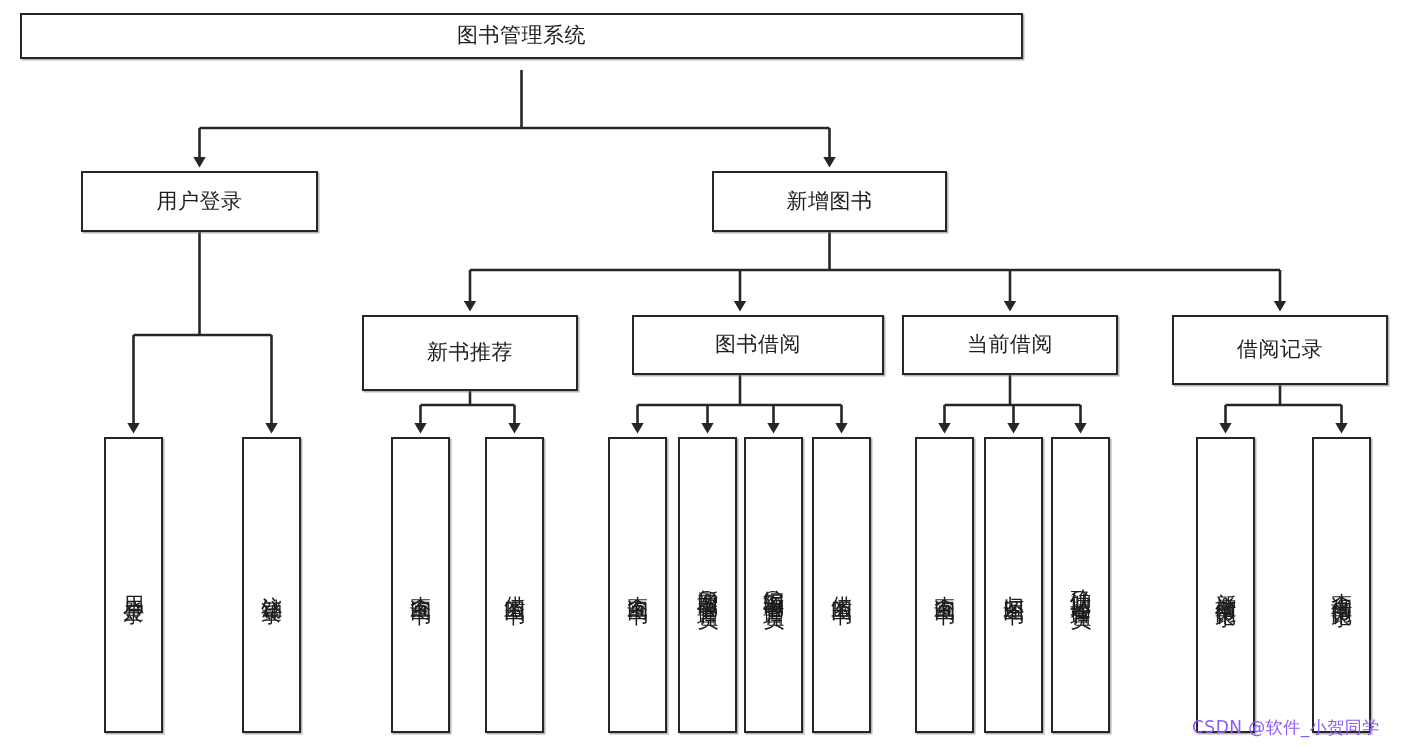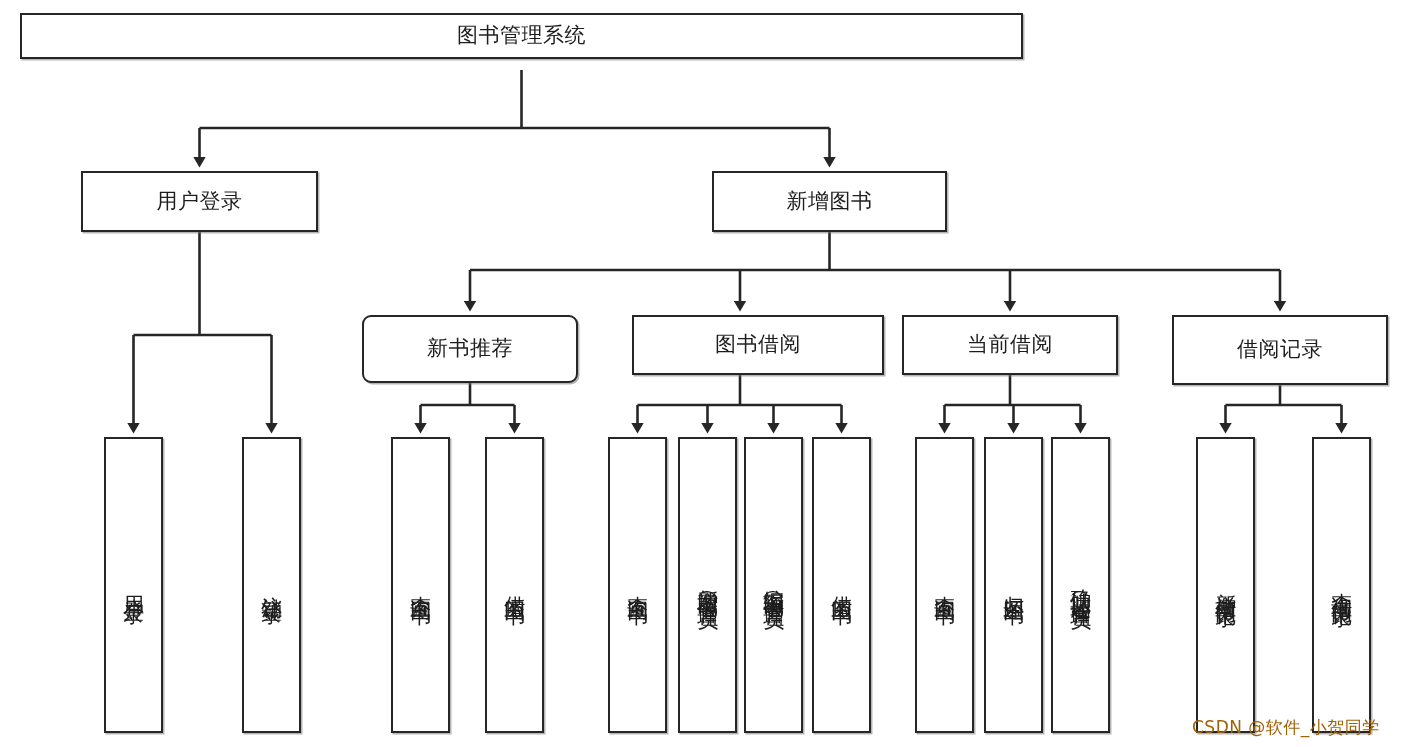--- a/index.html
+++ b/index.html
@@ -64,21 +64,21 @@
   .node-v .vtext {
     writing-mode: vertical-rl;
     text-orientation: upright;
     white-space: nowrap;
   }
   .watermark {
     position: absolute;
     left: 1192px;
     top: 716px;
     font-size: 17px;
-    color: #a16207;
+    color: #8b5cf6;
     letter-spacing: 0.5px;
     white-space: nowrap;
     z-index: 3;
     font-family: "DejaVu Sans", "Liberation Sans", sans-serif;
   }
 </style>
 </head>
 <body>
 
 <div id="canvas">
@@ -124,21 +124,21 @@
         <line x1="1225.5" y1="405" x2="1225.5" y2="424" marker-end="url(#arrow)"></line>
         <line x1="1341.5" y1="405" x2="1341.5" y2="424" marker-end="url(#arrow)"></line>
       </g>
   </svg>
 
   <div class="node node-root" id="node-root" style="left: 20px; top: 13px; width: 1003px; height: 46px;">图书管理系统</div>
 
   <div class="node node-h" id="node-user-login" style="left: 81px; top: 171px; width: 237px; height: 61px;">用户登录</div>
   <div class="node node-h" id="node-book-manage" style="left: 712px; top: 171px; width: 235px; height: 61px;">新增图书</div>
 
-  <div class="node node-h" id="node-new-book-rec" style="left: 362px; top: 315px; width: 216px; height: 68px; border-radius: 9px;">新书推荐</div>
+  <div class="node node-h" id="node-new-book-rec" style="left: 362px; top: 315px; width: 216px; height: 76px;">新书推荐</div>
   <div class="node node-h" id="node-book-borrow" style="left: 632px; top: 315px; width: 252px; height: 60px;">图书借阅</div>
   <div class="node node-h" id="node-current-borrow" style="left: 902px; top: 315px; width: 216px; height: 60px;">当前借阅</div>
   <div class="node node-h" id="node-borrow-record" style="left: 1172px; top: 315px; width: 216px; height: 70px;">借阅记录</div>
 
   <div class="node node-v" id="leaf-0" style="left: 104px; top: 437px; width: 59px; height: 296px;">
     <span class="vtext">用户登录</span>
   </div>
   <div class="node node-v" id="leaf-1" style="left: 242px; top: 437px; width: 59px; height: 296px;">
     <span class="vtext">注销登录</span>
   </div>

